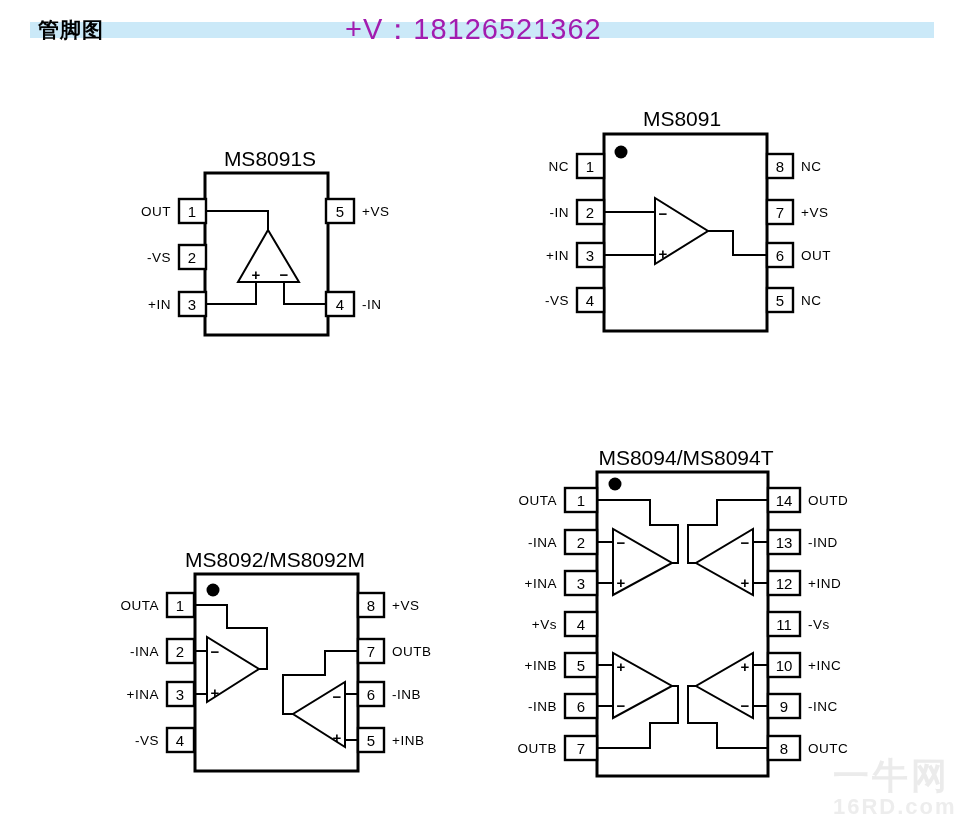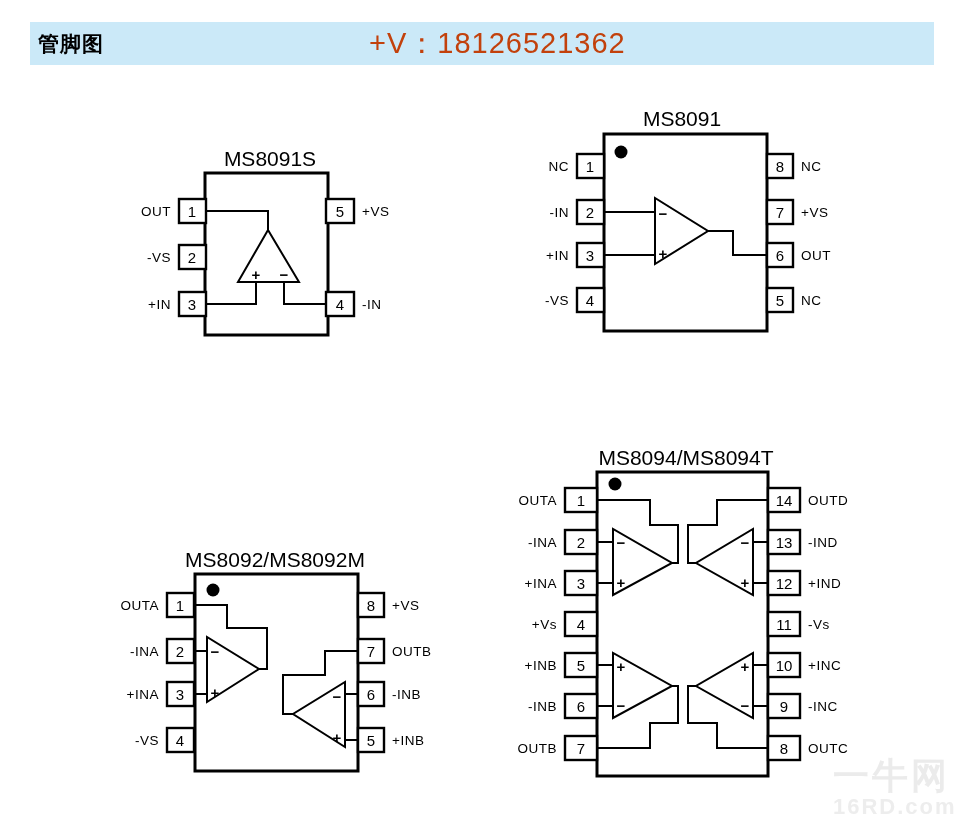--- a/index.html
+++ b/index.html
@@ -1,24 +1,24 @@
 <!DOCTYPE html>
 <html><head>
 <meta charset="utf-8">
 <style>
   html,body{margin:0;padding:0;background:#fff;}
   .stage{position:relative;width:980px;height:822px;background:#ffffff;overflow:hidden;
          font-family:"Liberation Sans",sans-serif;}
 
   
-  .header-bar{position:absolute;left:30px;top:22px;width:904px;height:43px;background:#cbe9f8;}
+  .header-bar{position:absolute;left:30px;top:22px;width:904px;height:16px;background:#cbe9f8;}
   .header-title{position:absolute;left:8px;top:50%;transform:translateY(-50%);
                 font-size:21px;font-weight:bold;color:#000;letter-spacing:1px;white-space:nowrap;}
   .header-contact{position:absolute;left:315px;top:50%;transform:translateY(-50%);
-                  font-size:29px;color:#c2410c;letter-spacing:1px;white-space:nowrap;margin-left:24px;}
+                  font-size:29px;color:#a21caf;letter-spacing:1px;white-space:nowrap;}
 
   
   svg{position:absolute;overflow:visible;}
   svg text{font-family:"Liberation Sans",sans-serif;fill:#000;}
   .ttl{font-size:21px;text-anchor:middle;}
   .num{font-size:15px;text-anchor:middle;dominant-baseline:central;}
   .lbl{font-size:13.5px;dominant-baseline:central;letter-spacing:0.5px;}
   .lend{text-anchor:end;}
   .lstart{text-anchor:start;}
   .sgn{font-size:15px;font-weight:bold;text-anchor:middle;dominant-baseline:central;}

